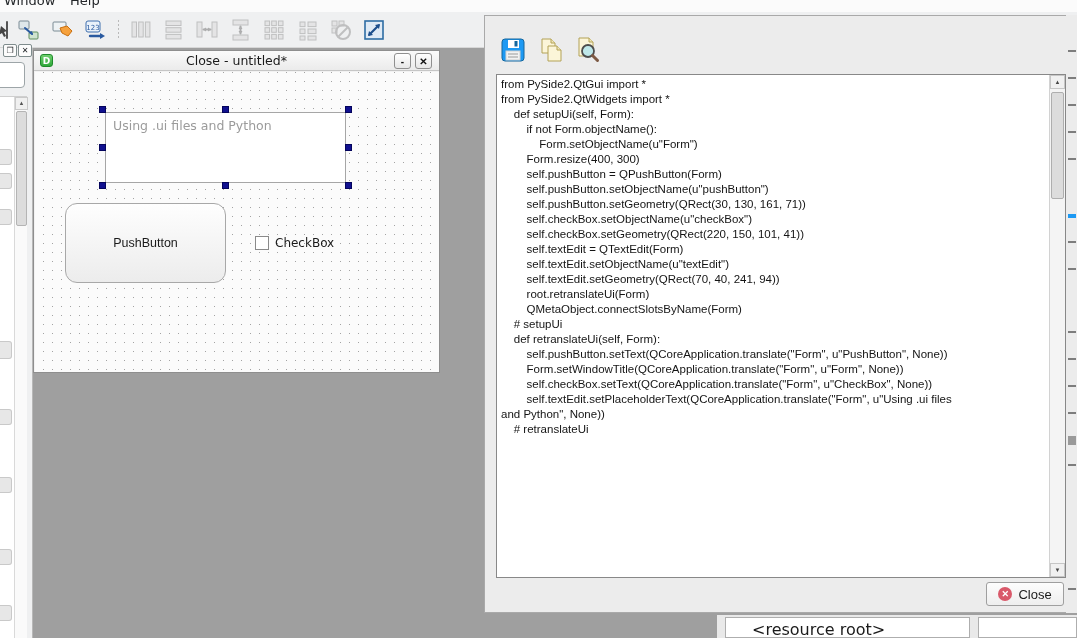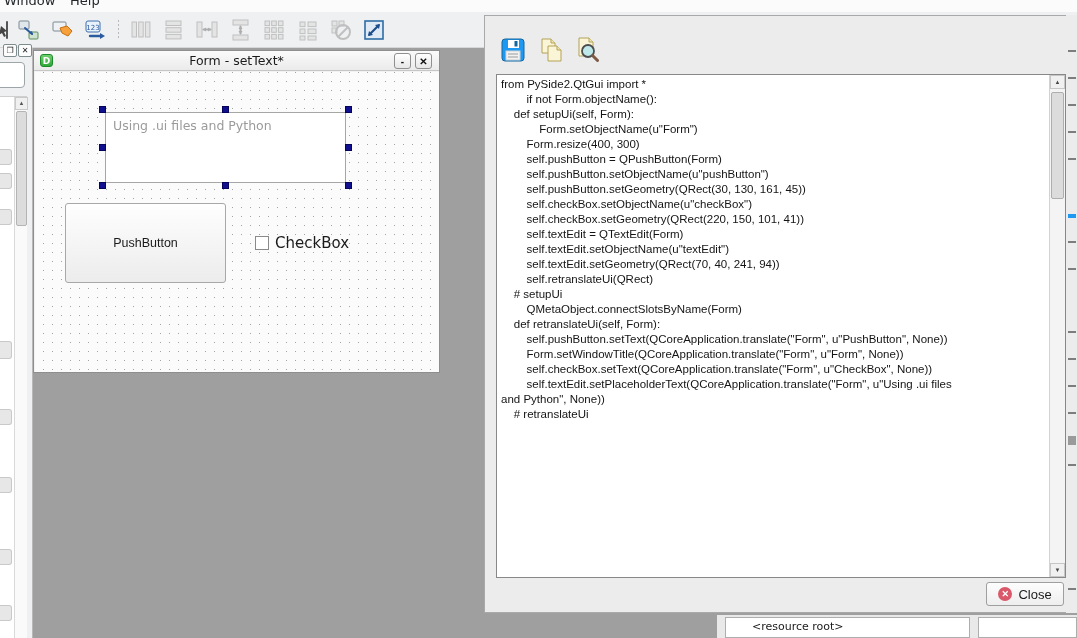--- a/index.html
+++ b/index.html
@@ -39,24 +39,24 @@
   .fw-titlebar { position:relative; height:20px; background:linear-gradient(#fafafa,#ebebeb); border-bottom:1px solid #c6c6c6; }
   .fw-icon { position:absolute; left:6px; top:3px; width:13px; height:13px; background:linear-gradient(#6fd06f,#2fa83a); border:1px solid #1e8a2a; border-radius:3px; color:#fff; font-size:9px; font-weight:bold; line-height:12px; text-align:center; }
   .fw-title { position:absolute; left:0; right:0; top:2px; text-align:center; font-size:12.5px; color:#1a1a1a; }
   .fw-btn { position:absolute; top:2px; width:17px; height:16px; border:1px solid #8f8f8f; border-radius:3px; background:linear-gradient(#ffffff,#e7e7e7); font-size:10px; font-weight:bold; line-height:13px; text-align:center; color:#111; padding:0; }
   .fw-min { right:28px; } .fw-close { right:7px; }
   .fw-body { position:absolute; left:1px; top:21px; width:404px; height:300px; background:#fbfbfb;
              background-image:radial-gradient(circle,#a3a3a3 0.9px,transparent 1px); background-size:9px 9px; background-position:4px 5px; }
 
   .w-textedit { position:absolute; left:70px; top:40px; width:241px; height:71px; background:#fff; border:1px solid #a6a6a6; font-size:12.5px; color:#9b9b9b; padding:5px 7px; }
   .handle { position:absolute; width:7px; height:7px; background:#10108f; border:1px solid #04045c; z-index:3; }
-  .w-pushbutton { position:absolute; left:30px; top:131px; width:161px; height:80px; background:linear-gradient(#fefefe,#ececec); border:1px solid #a8a8a8; border-radius:3px; font-size:12.5px; color:#1a1a1a; }
+  .w-pushbutton { position:absolute; left:30px; top:131px; width:161px; height:80px; background:linear-gradient(#fefefe,#ececec); border:1px solid #a8a8a8; border-radius:12px; font-size:12.5px; color:#1a1a1a; }
   .w-checkbox { position:absolute; left:220px; top:150px; width:101px; height:41px; display:flex; align-items:center; }
   .cb-indicator { width:14px; height:14px; background:#fff; border:1px solid #8a8a8a; margin-right:6px; flex:none; }
-  .cb-label { font-size:15px; color:#1a1a1a; }
+  .cb-label { font-size:12px; color:#1a1a1a; }
 
   
   .dialog { position:absolute; left:484px; top:15px; width:582px; height:598px; background:#ececec; border:1px solid #a9a9a9; border-right:none; z-index:30; }
   .dlg-toolbtn { position:absolute; top:19px; width:32px; height:30px; border:none; background:transparent; padding:0; }
   .dlg-toolbtn svg { width:28px; height:28px; display:block; margin:auto; }
   .dlg-save { left:12px; } .dlg-copy { left:50px; } .dlg-find { left:86px; }
 
   .code-view { position:absolute; left:11px; top:58px; width:570px; height:504px; background:#fff; border:1px solid #888; overflow:hidden; }
   .code-lines { position:absolute; left:4px; top:2px; right:18px; bottom:2px; overflow:hidden; }
   .code-line { font-size:11.5px; line-height:15px; color:#141414; white-space:pre; font-family:Liberation Sans, sans-serif; }
@@ -71,21 +71,21 @@
 
   
   .right-sliver { position:absolute; left:1066px; top:15px; width:11px; height:598px; background:#ececec; z-index:20; }
   .edge-mark { position:absolute; left:2px; width:8px; height:2px; background:#7d7d7d; }
   .edge-mark.sel { background:#1d99f3; height:4px; }
   .edge-mark.block { background:#9a9a9a; height:9px; }
 
   
   .resource-panel { position:absolute; left:717px; top:615px; width:360px; height:23px; background:#e9e9e9; z-index:6; }
   .res-box { position:absolute; top:2px; height:21px; background:#fff; border:1px solid #aeaeae; }
-  .res-box1 { left:8px; width:245px; font-size:11px; color:#1a1a1a; padding:2px 0 0 26px; }
+  .res-box1 { left:8px; width:245px; font-size:16px; color:#1a1a1a; padding:2px 0 0 26px; }
   .res-box2 { left:261px; width:99px; }
 
   
   .ic { stroke-linecap:round; stroke-linejoin:round; }
 </style>
 </head>
 <body>
 
 <div class="screen">
 
@@ -229,21 +229,21 @@
       <div class="dock-scrollbar">
         <button class="dock-sb-up">▲</button>
         <div class="dock-sb-thumb"></div>
       </div>
     </div>
   </div>
 
   <div class="form-window">
     <div class="fw-titlebar">
       <span class="fw-icon">D</span>
-      <span class="fw-title">Form - setText*</span>
+      <span class="fw-title">Close - untitled*</span>
       <button class="fw-btn fw-min">-</button>
       <button class="fw-btn fw-close">✕</button>
     </div>
     <div class="fw-body">
       <div class="w-textedit">Using .ui files and Python</div>
 
       <div class="handle" style="left:64px;top:34px"></div>
       <div class="handle" style="left:187px;top:34px"></div>
       <div class="handle" style="left:310px;top:34px"></div>
       <div class="handle" style="left:64px;top:72px"></div>
@@ -284,39 +284,40 @@
           <path d="M6 2h10l4 4v14H6z" fill="#fbf5d8" stroke="#b3a256"></path>
           <path d="M16 2v4h4" fill="#efe6b8" stroke="#b3a256"></path>
           <circle cx="15" cy="15" r="6" fill="#bfe8ea" stroke="#4d4d4d" stroke-width="1.8"></circle>
           <path d="M19.5 19.5l5 5" stroke="#7d5a44" stroke-width="3" stroke-linecap="round"></path>
         </svg>
     </button>
 
     <div class="code-view">
       <div class="code-lines">
           <div class="code-line">from PySide2.QtGui import *</div>
-          <div class="code-line"></div>
-          <div class="code-line"></div>
+          <div class="code-line">from PySide2.QtWidgets import *</div>
+          <div class="code-line"></div>
+          <div class="code-line"></div>
+          <div class="code-line">    def setupUi(self, Form):</div>
           <div class="code-line">        if not Form.objectName():</div>
-          <div class="code-line">    def setupUi(self, Form):</div>
           <div class="code-line">            Form.setObjectName(u"Form")</div>
           <div class="code-line">        Form.resize(400, 300)</div>
           <div class="code-line">        self.pushButton = QPushButton(Form)</div>
           <div class="code-line">        self.pushButton.setObjectName(u"pushButton")</div>
-          <div class="code-line">        self.pushButton.setGeometry(QRect(30, 130, 161, 45))</div>
+          <div class="code-line">        self.pushButton.setGeometry(QRect(30, 130, 161, 71))</div>
           <div class="code-line">        self.checkBox.setObjectName(u"checkBox")</div>
           <div class="code-line">        self.checkBox.setGeometry(QRect(220, 150, 101, 41))</div>
           <div class="code-line">        self.textEdit = QTextEdit(Form)</div>
           <div class="code-line">        self.textEdit.setObjectName(u"textEdit")</div>
           <div class="code-line">        self.textEdit.setGeometry(QRect(70, 40, 241, 94))</div>
           <div class="code-line"></div>
-          <div class="code-line">        self.retranslateUi(QRect)</div>
-          <div class="code-line"></div>
+          <div class="code-line">        root.retranslateUi(Form)</div>
+          <div class="code-line"></div>
+          <div class="code-line">        QMetaObject.connectSlotsByName(Form)</div>
           <div class="code-line">    # setupUi</div>
-          <div class="code-line">        QMetaObject.connectSlotsByName(Form)</div>
           <div class="code-line"></div>
           <div class="code-line">    def retranslateUi(self, Form):</div>
           <div class="code-line">        self.pushButton.setText(QCoreApplication.translate("Form", u"PushButton", None))</div>
           <div class="code-line">        Form.setWindowTitle(QCoreApplication.translate("Form", u"Form", None))</div>
           <div class="code-line">        self.checkBox.setText(QCoreApplication.translate("Form", u"CheckBox", None))</div>
           <div class="code-line">        self.textEdit.setPlaceholderText(QCoreApplication.translate("Form", u"Using .ui files</div>
           <div class="code-line">and Python", None))</div>
           <div class="code-line">    # retranslateUi</div>
         </div>
       <div class="vscroll">

